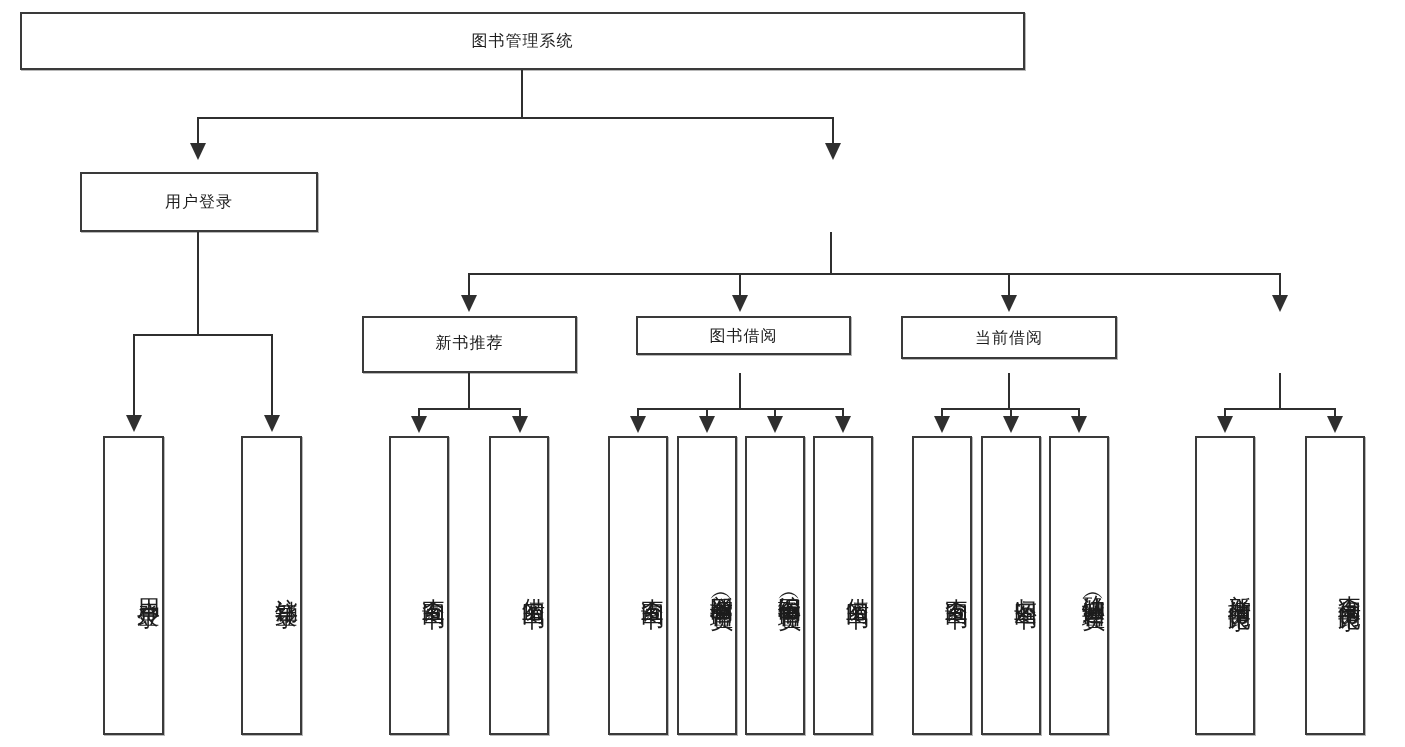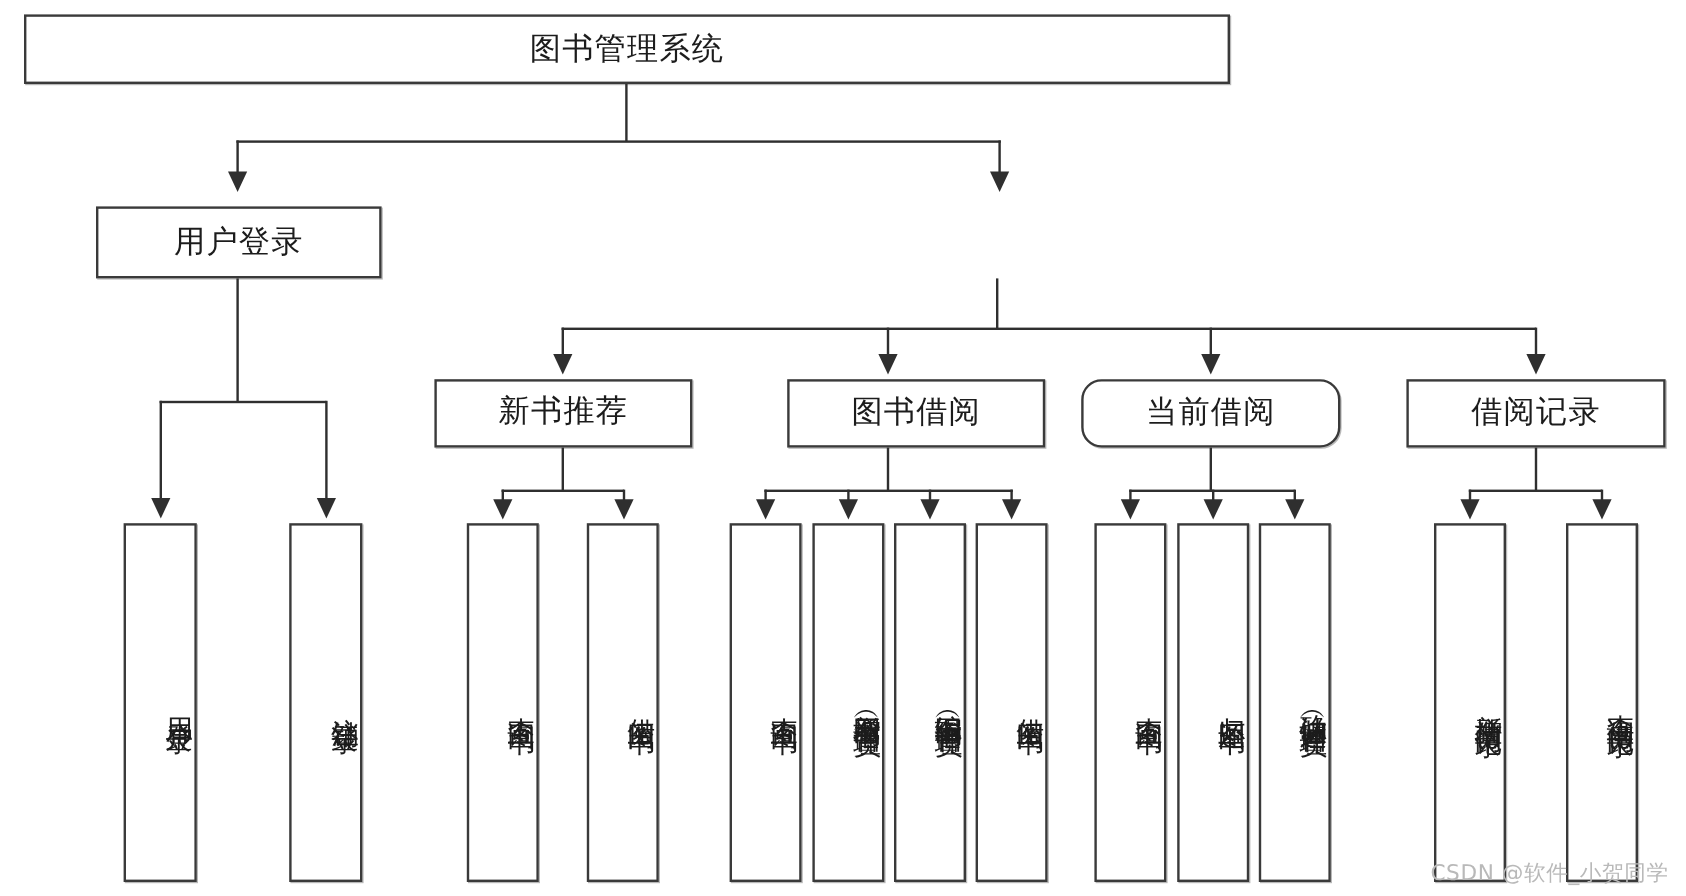--- a/index.html
+++ b/index.html
@@ -22,21 +22,21 @@
     box-sizing: border-box;
     border: 2px solid #3a3a3a;
     background: #ffffff;
     display: flex;
     align-items: center;
     justify-content: center;
     color: #1c1c1c;
     box-shadow: 1px 1px 0 rgba(0,0,0,0.28);
   }
   .node.horiz {
-    font-size: 26px;
+    font-size: 16px;
     letter-spacing: 1px;
     line-height: 1.1;
   }
   .node.vert {
     writing-mode: vertical-rl;
     text-orientation: upright;
     font-size: 23px;
     letter-spacing: 3px;
     line-height: 1.15;
     padding-top: 6px;
@@ -118,28 +118,25 @@
 
   <div class="edge v" style="left:1008px; top:273px; height:23px;"></div>
   <div class="arrow" style="left:1001px; top:295px;"></div>
 
   <div class="edge v" style="left:1279px; top:273px; height:23px;"></div>
   <div class="arrow" style="left:1272px; top:295px;"></div>
 
   <div class="node horiz" style="left:362px; top:316px; width:215px; height:57px;font-family:Liberation Mono, monospace;">
     <span>新书推荐</span>
   </div>
-  <div class="node horiz" style="left:656px; top:316px; width:215px; height:57px;">
+  <div class="node horiz" style="left:636px; top:316px; width:215px; height:39px;">
     <span>图书借阅</span>
   </div>
-  <div class="node horiz" style="left:901px; top:316px; width:216px; height:57px;border-radius:17px;">
+  <div class="node horiz" style="left:901px; top:316px; width:216px; height:43px;">
     <span>当前借阅</span>
-  </div>
-  <div class="node horiz" style="left:1172px; top:316px; width:216px; height:57px;">
-    <span>借阅记录</span>
   </div>
 
   <div class="edge v" style="left:468px; top:373px; height:36px;"></div>
   <div class="edge h" style="left:418px; top:408px; width:102px;"></div>
   <div class="edge v" style="left:418px; top:408px; height:9px;"></div>
   <div class="arrow" style="left:411px; top:416px;"></div>
   <div class="edge v" style="left:519px; top:408px; height:9px;"></div>
   <div class="arrow" style="left:512px; top:416px;"></div>
 
   <div class="node vert" style="left:389px; top:436px; width:60px; height:299px;">
@@ -199,15 +196,14 @@
   <div class="edge v" style="left:1334px; top:408px; height:9px;"></div>
   <div class="arrow" style="left:1327px; top:416px;"></div>
 
   <div class="node vert" style="left:1195px; top:436px; width:60px; height:299px;">
     <span>新增借阅记录</span>
   </div>
   <div class="node vert" style="left:1305px; top:436px; width:60px; height:299px;">
     <span>查询借阅记录</span>
   </div>
 
-  <div class="watermark" style="left:1192px; top:715px;">CSDN @软件_小贺同学</div>
 
 </div>
 
 </body></html>

